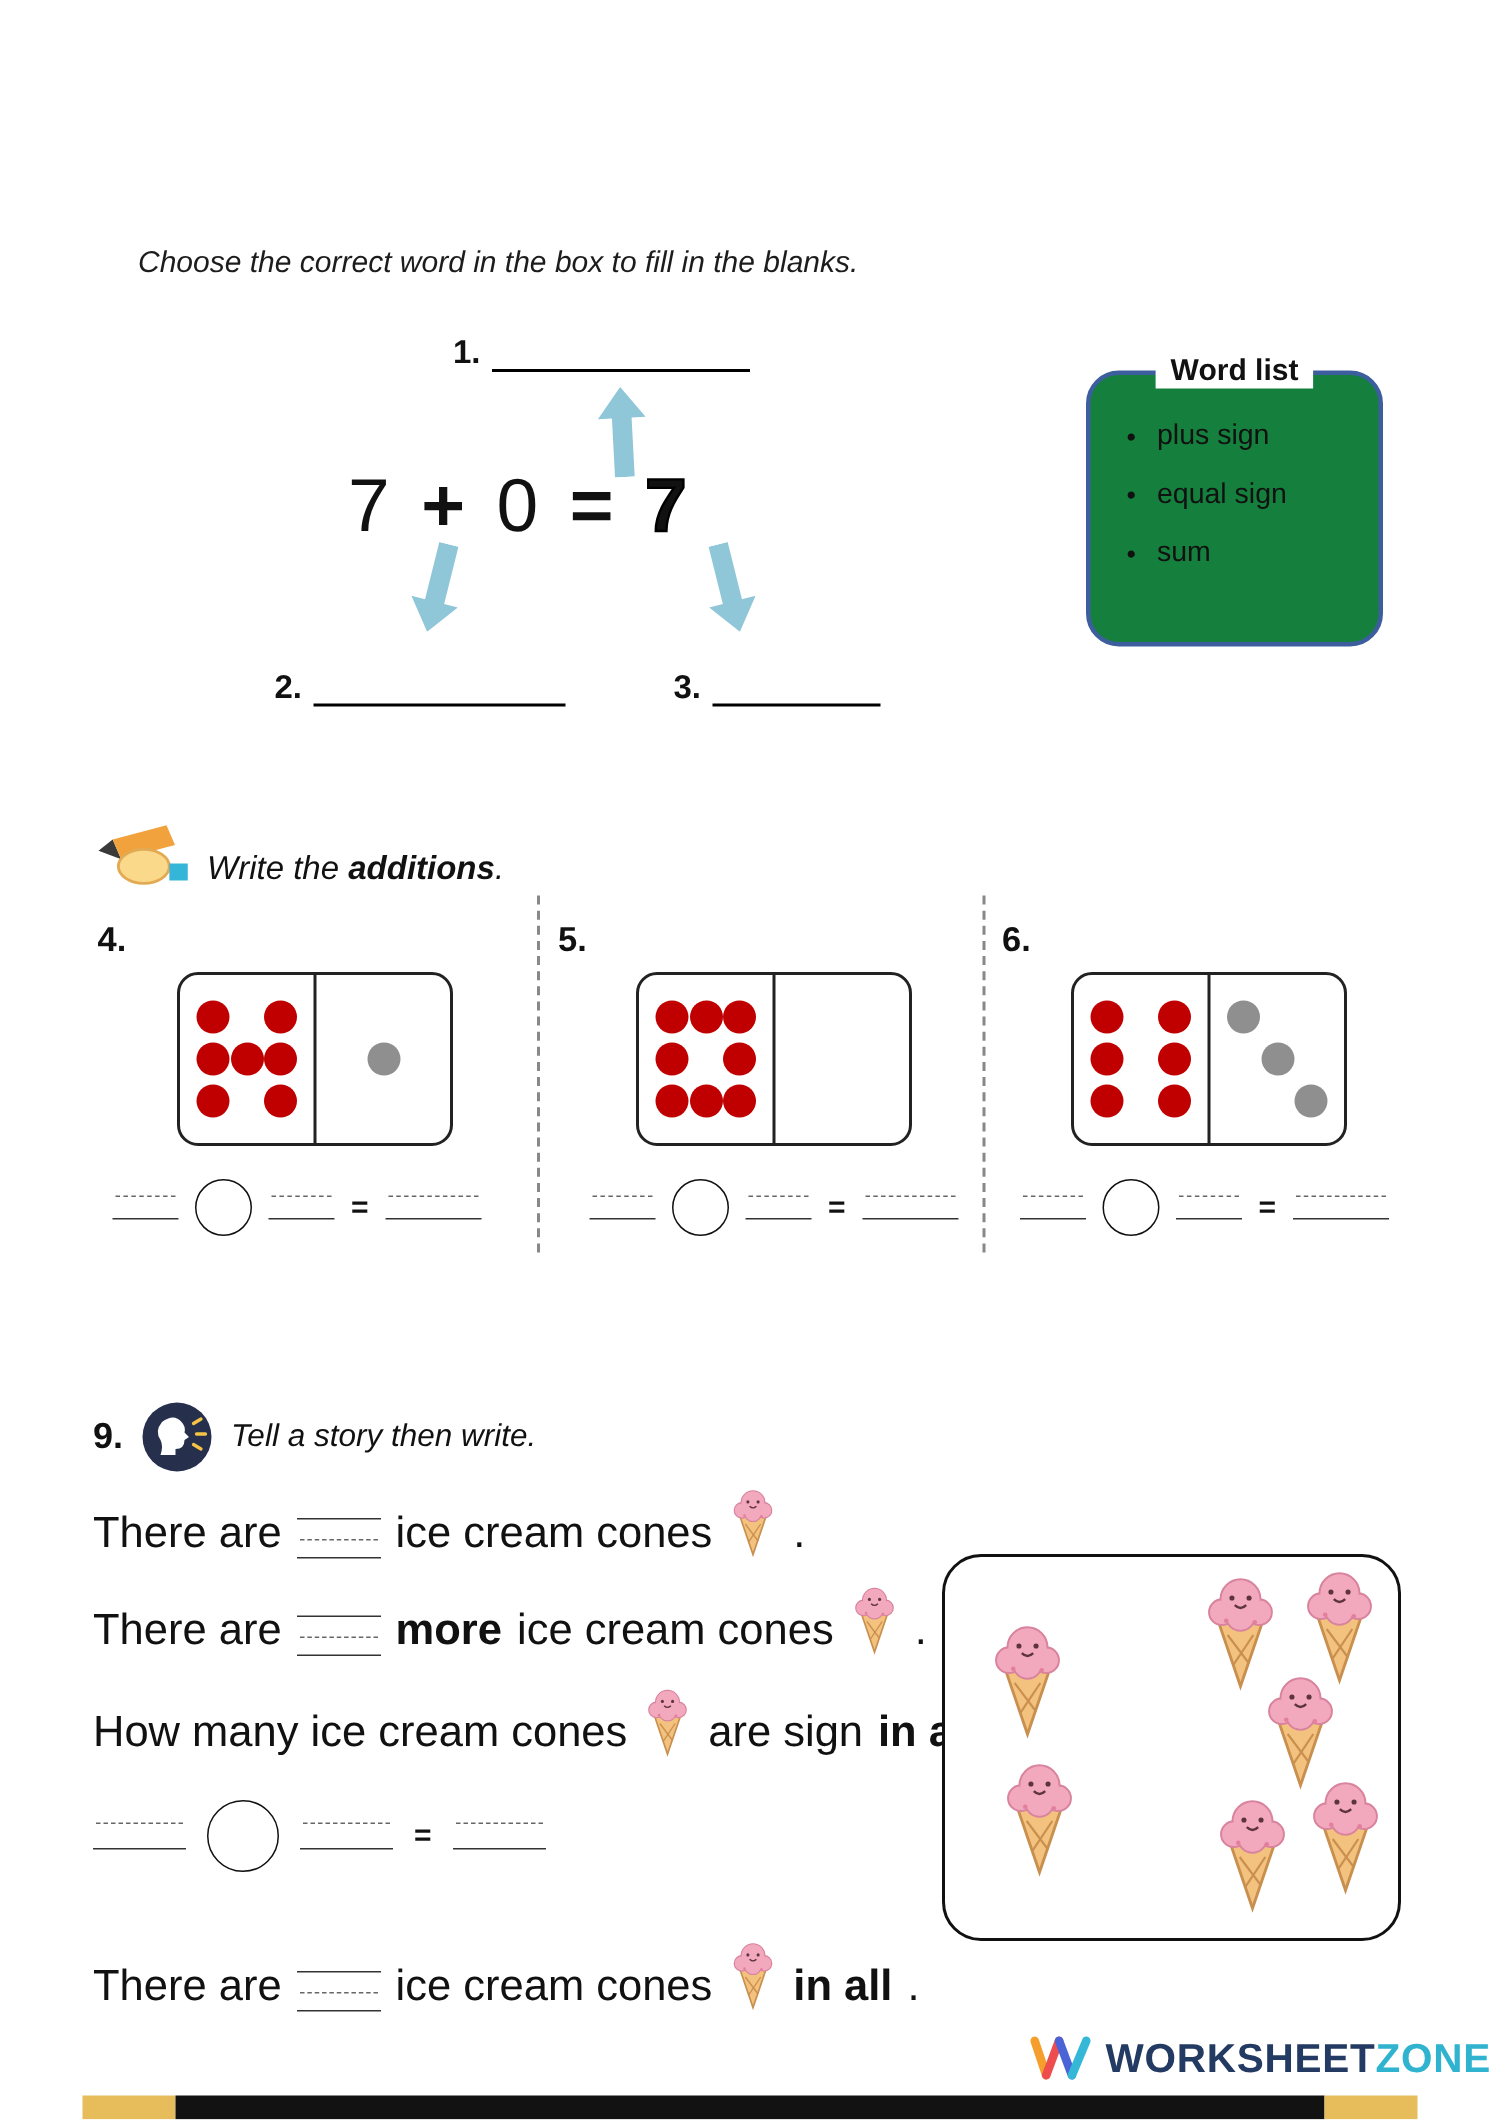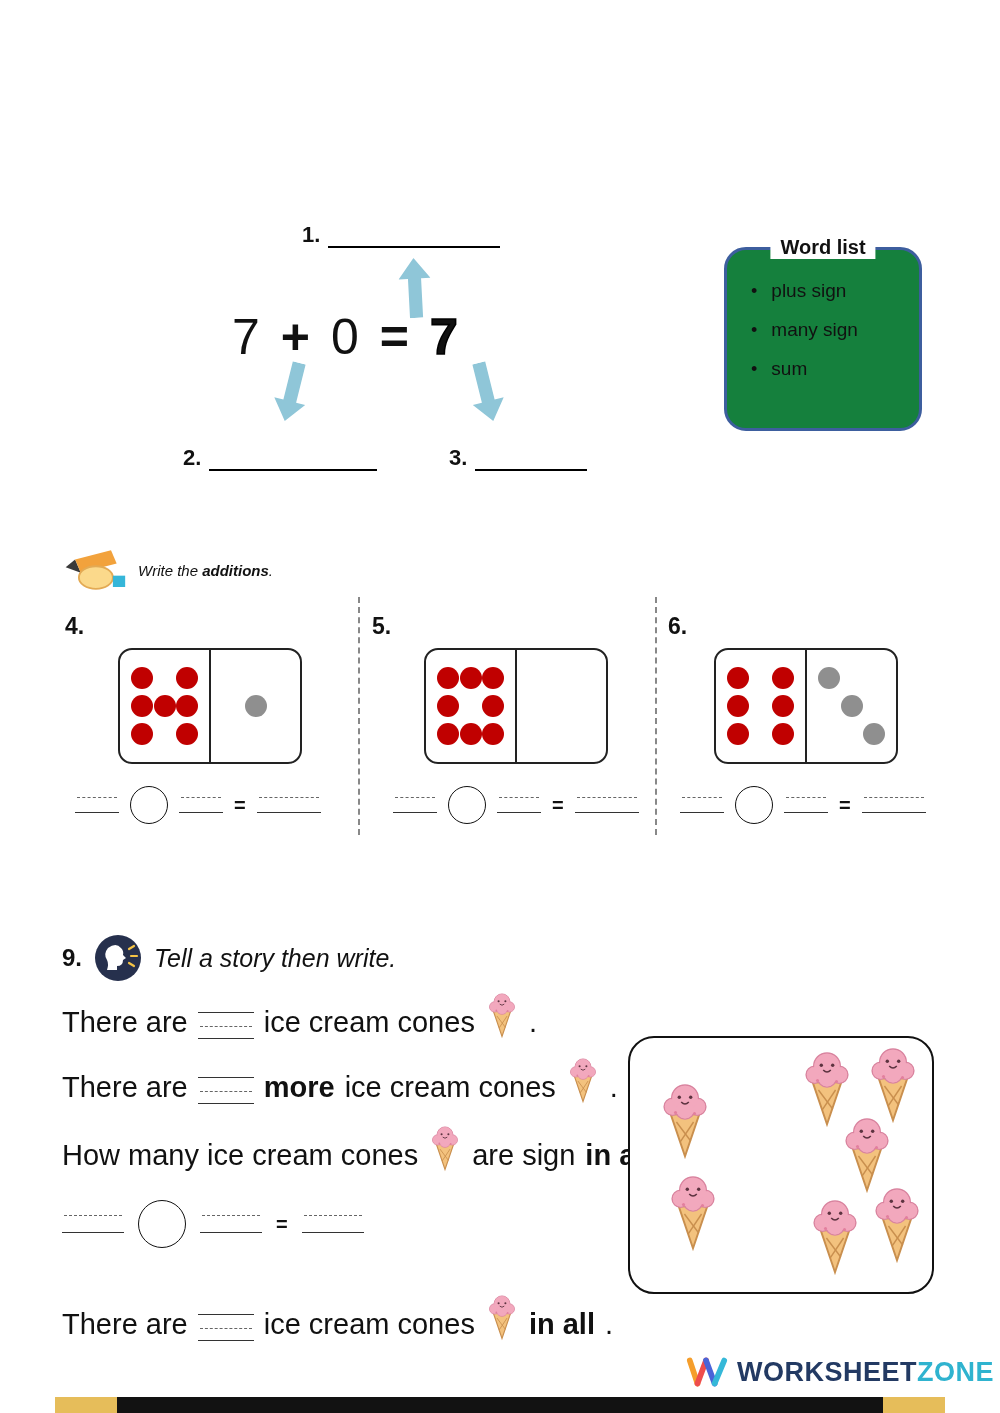--- a/index.html
+++ b/index.html
@@ -27,21 +27,21 @@
 
   .word-list{top:247px;left:724px;width:192px;height:178px;border:3px solid var(--wordlist-border,#3d5e9e);
              border-radius:22px;background:#15803d;}
   .word-list-title{position:absolute;top:-14px;left:50%;transform:translateX(-50%);background:#fff;
                    padding:0 10px;font-size:20px;font-weight:700;white-space:nowrap;}
   .word-list ul{margin:0;padding:30px 0 0 24px;list-style:none;}
   .word-list li{font-size:19px;margin-bottom:17px;display:flex;align-items:center;}
   .word-list li::before{content:"•";font-size:18px;margin-right:14px;}
 
   
-  .sec-head{display:flex;align-items:center;gap:10px;font-size:15px;font-style:italic;}
+  .sec-head{display:flex;align-items:flex-end;gap:10px;font-size:22px;font-style:italic;}
   .sec-head .bold-it{font-weight:700;}
   .vsep{border-left:2px dashed #888;height:238px;}
   .q-label{font-size:23px;font-weight:700;}
   .domino{width:180px;height:112px;border:2px solid #222;border-radius:14px;background:#fff;display:flex;}
   .half{flex:1;position:relative;}
   .half.left{border-right:2px solid #222;}
   .dot{position:absolute;width:22px;height:22px;border-radius:50%;transform:translate(-50%,-50%);}
   .dot.red{background:var(--dot-red,#c00000);}
   .dot.gray{background:var(--dot-gray,#8f8f8f);}
 
@@ -51,21 +51,21 @@
   .blank.wide{width:64px;}
   .op-circle{width:36px;height:36px;border:1.8px solid #111;border-radius:50%;background:#fff;}
   .eq{font-size:20px;font-weight:700;}
   .ans-row.big .blank{width:62px;height:17px;}
   .ans-row.big .op-circle{width:46px;height:46px;}
   .ans-row.big{gap:14px;}
 
   
   .story-head{display:flex;align-items:center;gap:12px;}
   .story-head .q-label{font-size:24px;}
-  .story-head .instr{font-size:25px;font-style:italic;}
+  .story-head .instr{font-size:21px;font-style:italic;}
   .story-line{display:flex;align-items:flex-end;gap:10px;font-size:29px;line-height:1.15;}
   .story-line .b{font-weight:700;}
   .write-blank{width:56px;height:25px;border-top:1.6px solid #333;border-bottom:1.6px solid #333;position:relative;}
   .write-blank::after{content:"";position:absolute;top:50%;left:2px;right:2px;border-top:1.6px dashed #666;}
   .cone-slot{width:34px;height:46px;display:inline-block;}
   .cone-slot svg{width:100%;height:100%;}
 
   .ice-box{top:1036px;left:628px;width:302px;height:254px;border:2.4px solid #111;border-radius:26px;background:#fff;}
   .box-cone{position:absolute;width:58px;height:76px;}
   .box-cone svg{width:100%;height:100%;}
@@ -77,20 +77,21 @@
   .brand-light{color:var(--brand-teal,#2fb3cf);}
   .strip{height:16px;}
   .strip.yellow{background:#e6bd5a;}
   .strip.black{background:#121212;}
 </style>
 </head>
 <body>
 
 <div class="page">
 
+  <div class="abs instruction">Choose the correct word in the box to fill in the blanks.</div>
 
   <div class="abs q-blank" style="top:222px;left:302px;">
     <span class="q-num">1.</span>
     <span class="u-line" style="width:172px;"></span>
   </div>
 
   <div class="abs equation">
     <span>7</span>
     <span class="op">+</span>
     <span>0</span>
@@ -108,21 +109,21 @@
     <path d="M17 0 L34 22 L24 22 L24 64 L10 64 L10 22 L0 22 Z"></path>
   </svg>
 
   <div class="abs word-list">
     <div class="word-list-title">Word list</div>
     <ul>
       <li>
           <span>plus sign</span>
         </li>
       <li>
-          <span>many sign</span>
+          <span>equal sign</span>
         </li>
       <li>
           <span>sum</span>
         </li>
     </ul>
   </div>
 
   <div class="abs q-blank" style="top:445px;left:183px;">
     <span class="q-num">2.</span>
     <span class="u-line" style="width:168px;"></span>

